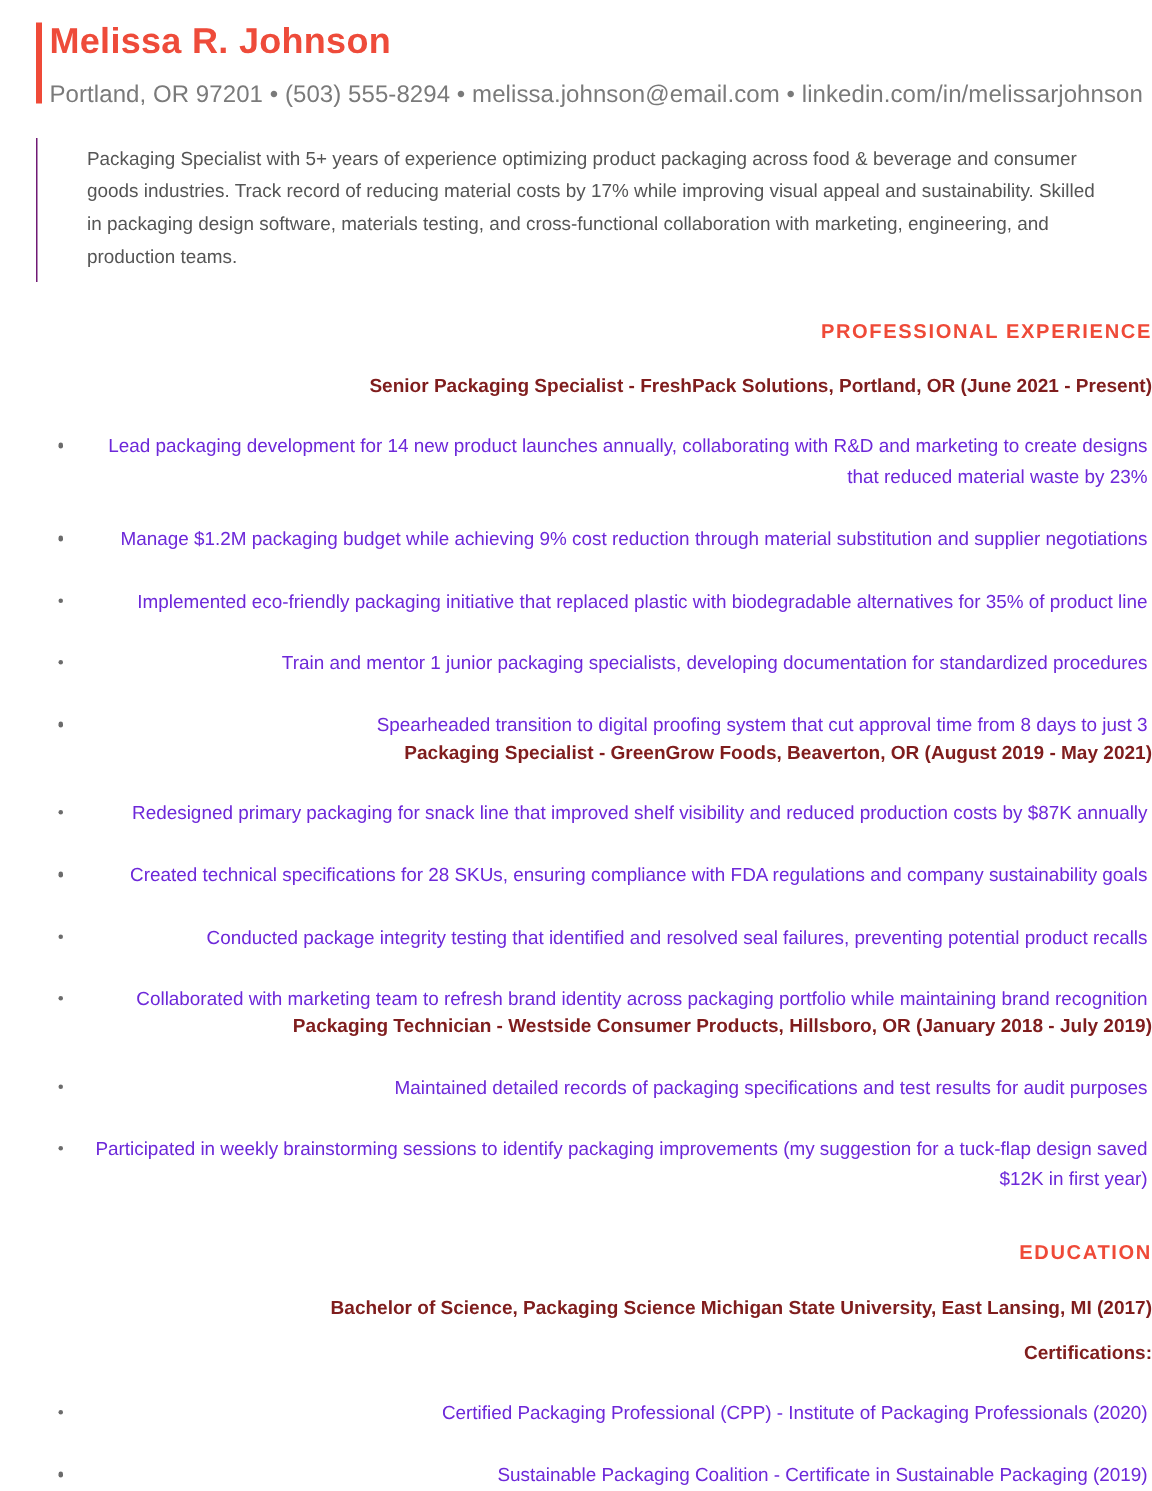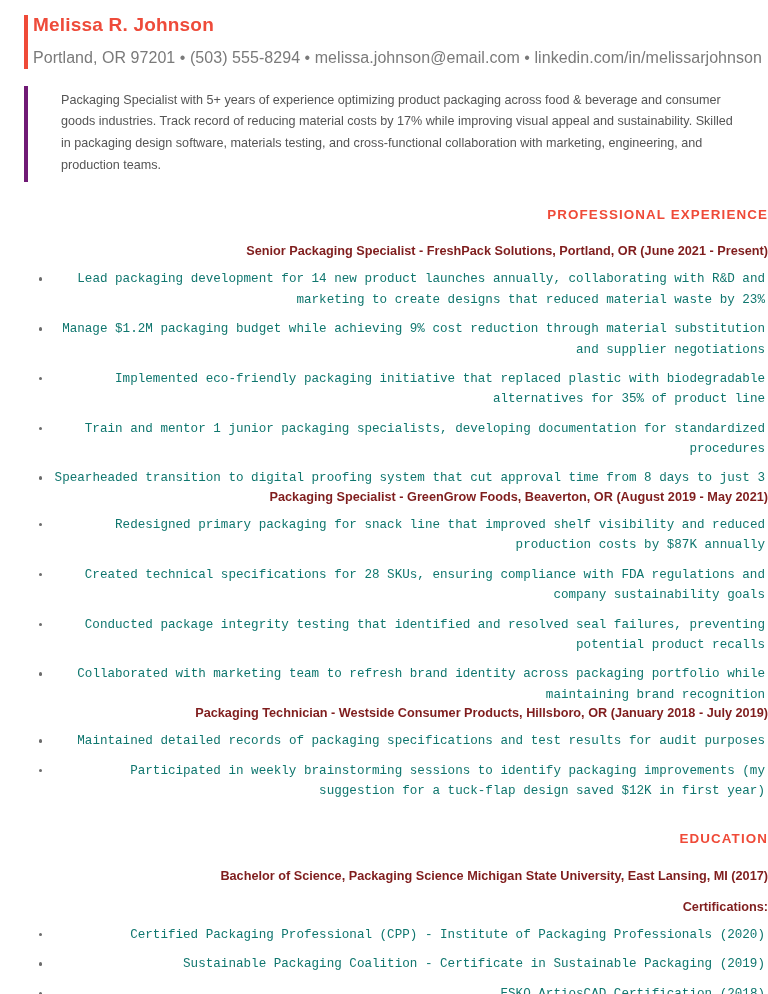--- a/index.html
+++ b/index.html
@@ -31,41 +31,41 @@
   }
   .accent-bar {
     position: absolute;
     left: 24px;
     top: 15px;
     width: 4px;
     height: 54px;
     background: #ef4a38;
   }
   .name {
-    font-size: 19px;
+    font-size: 24px;
     font-weight: bold;
     color: #ee4b3a;
     letter-spacing: 0.2px;
     line-height: 1.2;
     margin: 0;
     padding: 0 0 0 0;
   }
   .contact {
     font-size: 16px;
     color: #7a7a7a;
     margin-top: 11px;
     letter-spacing: 0.05px;
     line-height: 1.3;
   }
 
   
   .summary-wrap {
     margin: 17px 0 0 0;
     padding-left: 33px;
-    border-left: 4px solid #701a75;
+    border-left: 1px solid #701a75;
     margin-left: 24px;
   }
   .summary {
     font-size: 12.6px;
     line-height: 1.72;
     color: #555555;
     max-width: 680px;
     margin: 0;
     padding: 4px 0 6px 0;
   }
@@ -100,25 +100,24 @@
 
   ul.bullets {
     list-style: none;
     margin: 0;
     padding: 0;
   }
   ul.bullets li {
     position: relative;
     font-size: 12.6px;
     line-height: 1.62;
-    color: #0f766e;
+    color: #6d28d9;
     padding-left: 20px;
-    margin-top: 9px;
+    margin-top: 21px;
     max-width: 712px;
-    font-family: Liberation Mono, monospace;
   }
   ul.bullets li::before {
     content: "";
     position: absolute;
     left: 6px;
     top: 8px;
     width: 3.4px;
     height: 3.4px;
     border-radius: 50%;
     background: #6b6b6b;

